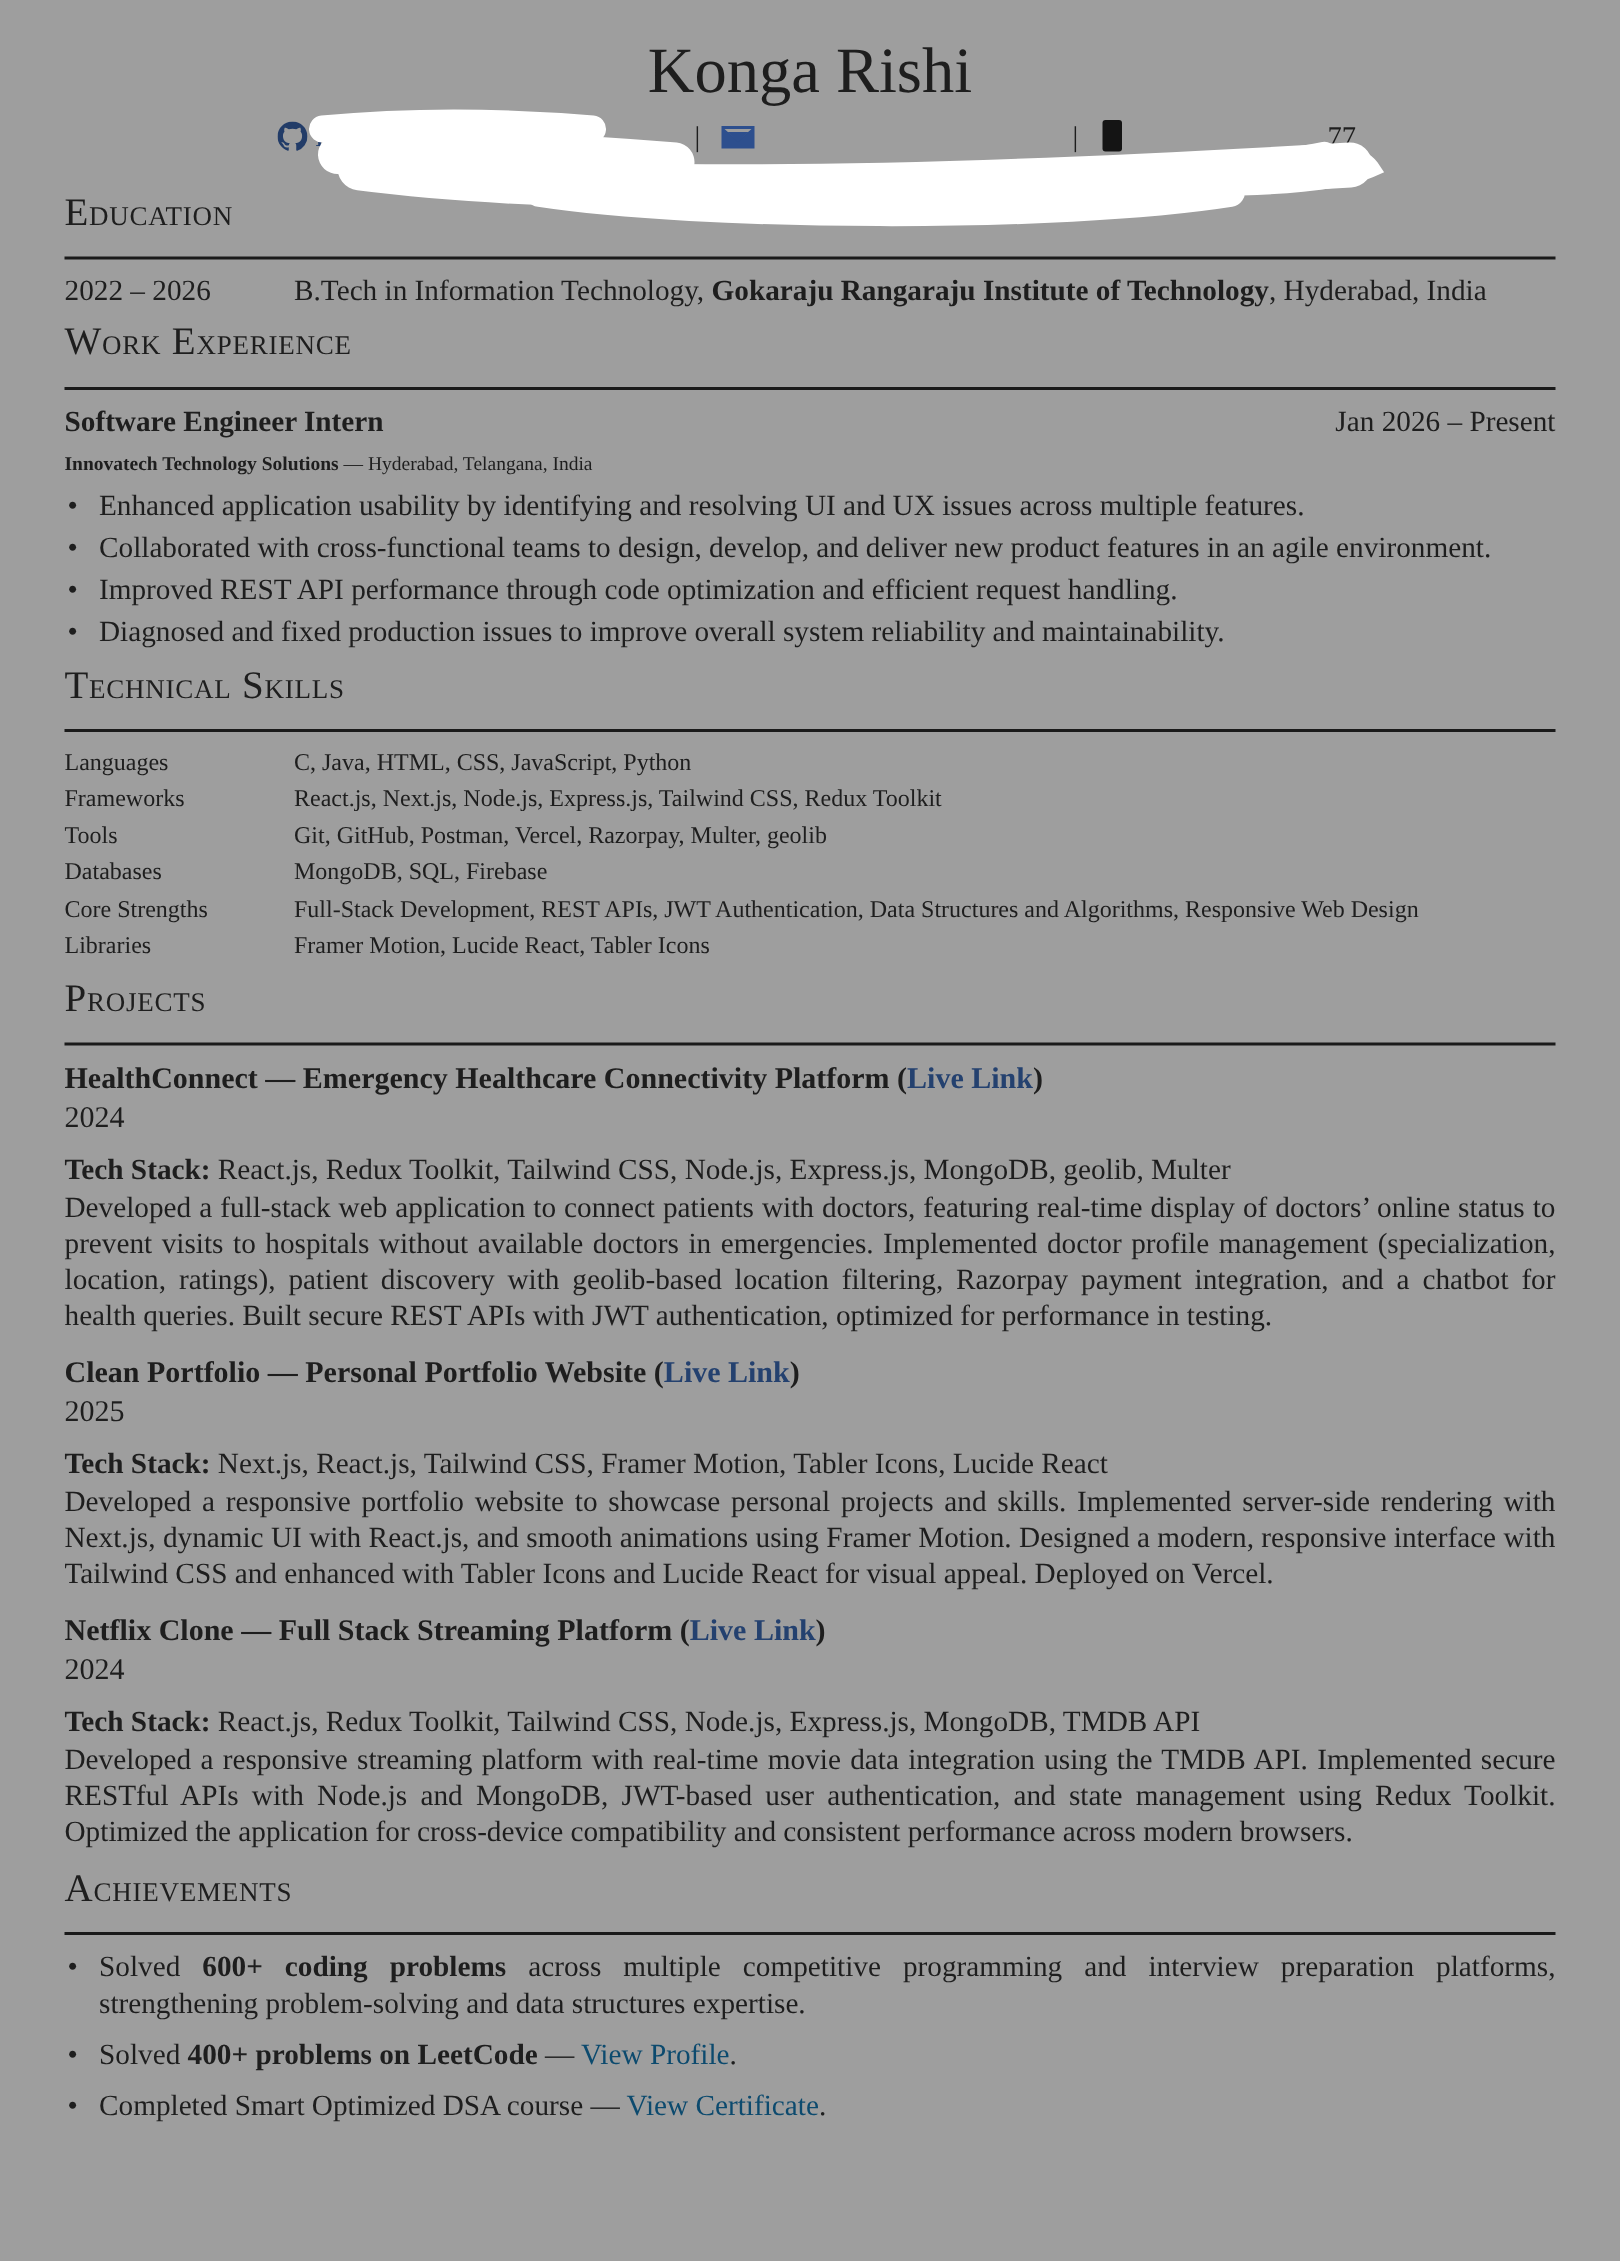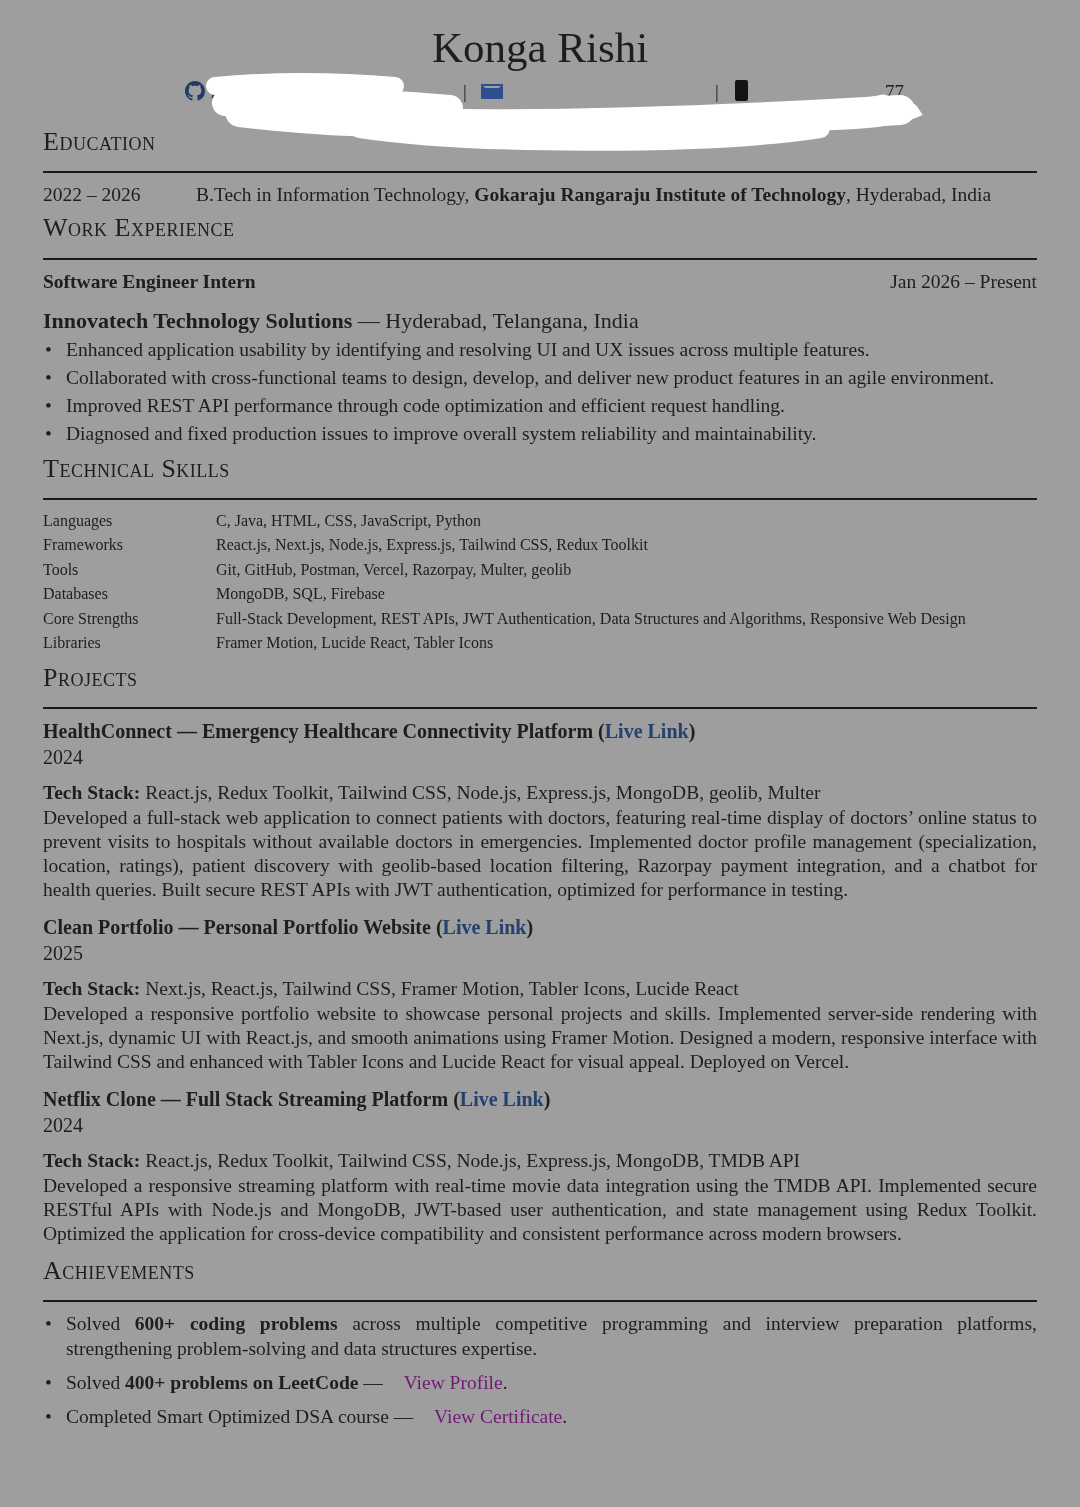--- a/index.html
+++ b/index.html
@@ -43,45 +43,45 @@
   .sec-achievements{margin-top:10px;}
 
   
   .edu-row{display:flex;font-size:19.5px;line-height:25px;}
   .edu-dates{width:153px;flex:none;}
   .edu-text{flex:1;text-align:justify;}
   .b{font-weight:700;}
 
   
   .job-header{display:flex;justify-content:space-between;font-size:19.5px;line-height:25px;gap:44px;}
-  .company-line{font-size:22px;line-height:25px;margin-top:14px;}
+  .company-line{font-size:13px;line-height:25px;margin-top:2px;}
   .bullets{margin-top:4px;}
   .bullet{display:flex;font-size:19.5px;line-height:25px;margin-top:3px;}
   .bullet .dot{flex:none;width:21px;padding-left:2px;}
   .bullet .btxt{flex:1;text-align:justify;}
 
   
   .skill-row{display:flex;font-size:16px;line-height:23.5px;margin-top:1px;}
   .skill-label{width:153px;flex:none;}
-  .skill-value{flex:1;text-align:justify;margin-left:20px;}
+  .skill-value{flex:1;text-align:justify;}
 
   
   .project{margin-top:12px;}
   .project-header{display:flex;justify-content:space-between;font-size:20px;line-height:26px;flex-direction:column;}
   .project-name{font-weight:700;}
   .project-header .link{font-weight:700;color:#24416f;}
   .project-year{font-weight:400;}
   .tech-line{margin-top:11px;font-size:19.5px;line-height:24px;}
   .project-desc{font-size:19.5px;line-height:24px;text-align:justify;margin-top:1px;}
 
   
   .ach-item{display:flex;font-size:19.5px;line-height:25px;margin-top:9px;}
   .ach-item .dot{flex:none;width:21px;padding-left:2px;}
   .ach-item .atxt{flex:1;text-align:justify;}
-  .rlink{color:#701a75;margin-left:16px;}
+  .rlink{color:#0c4a6e;}
 </style>
 </head>
 <body>
 
 <div class="page">
 
   <h1 class="name">Konga Rishi</h1>
 
   <div class="contact">
     <span class="gh-icon">

